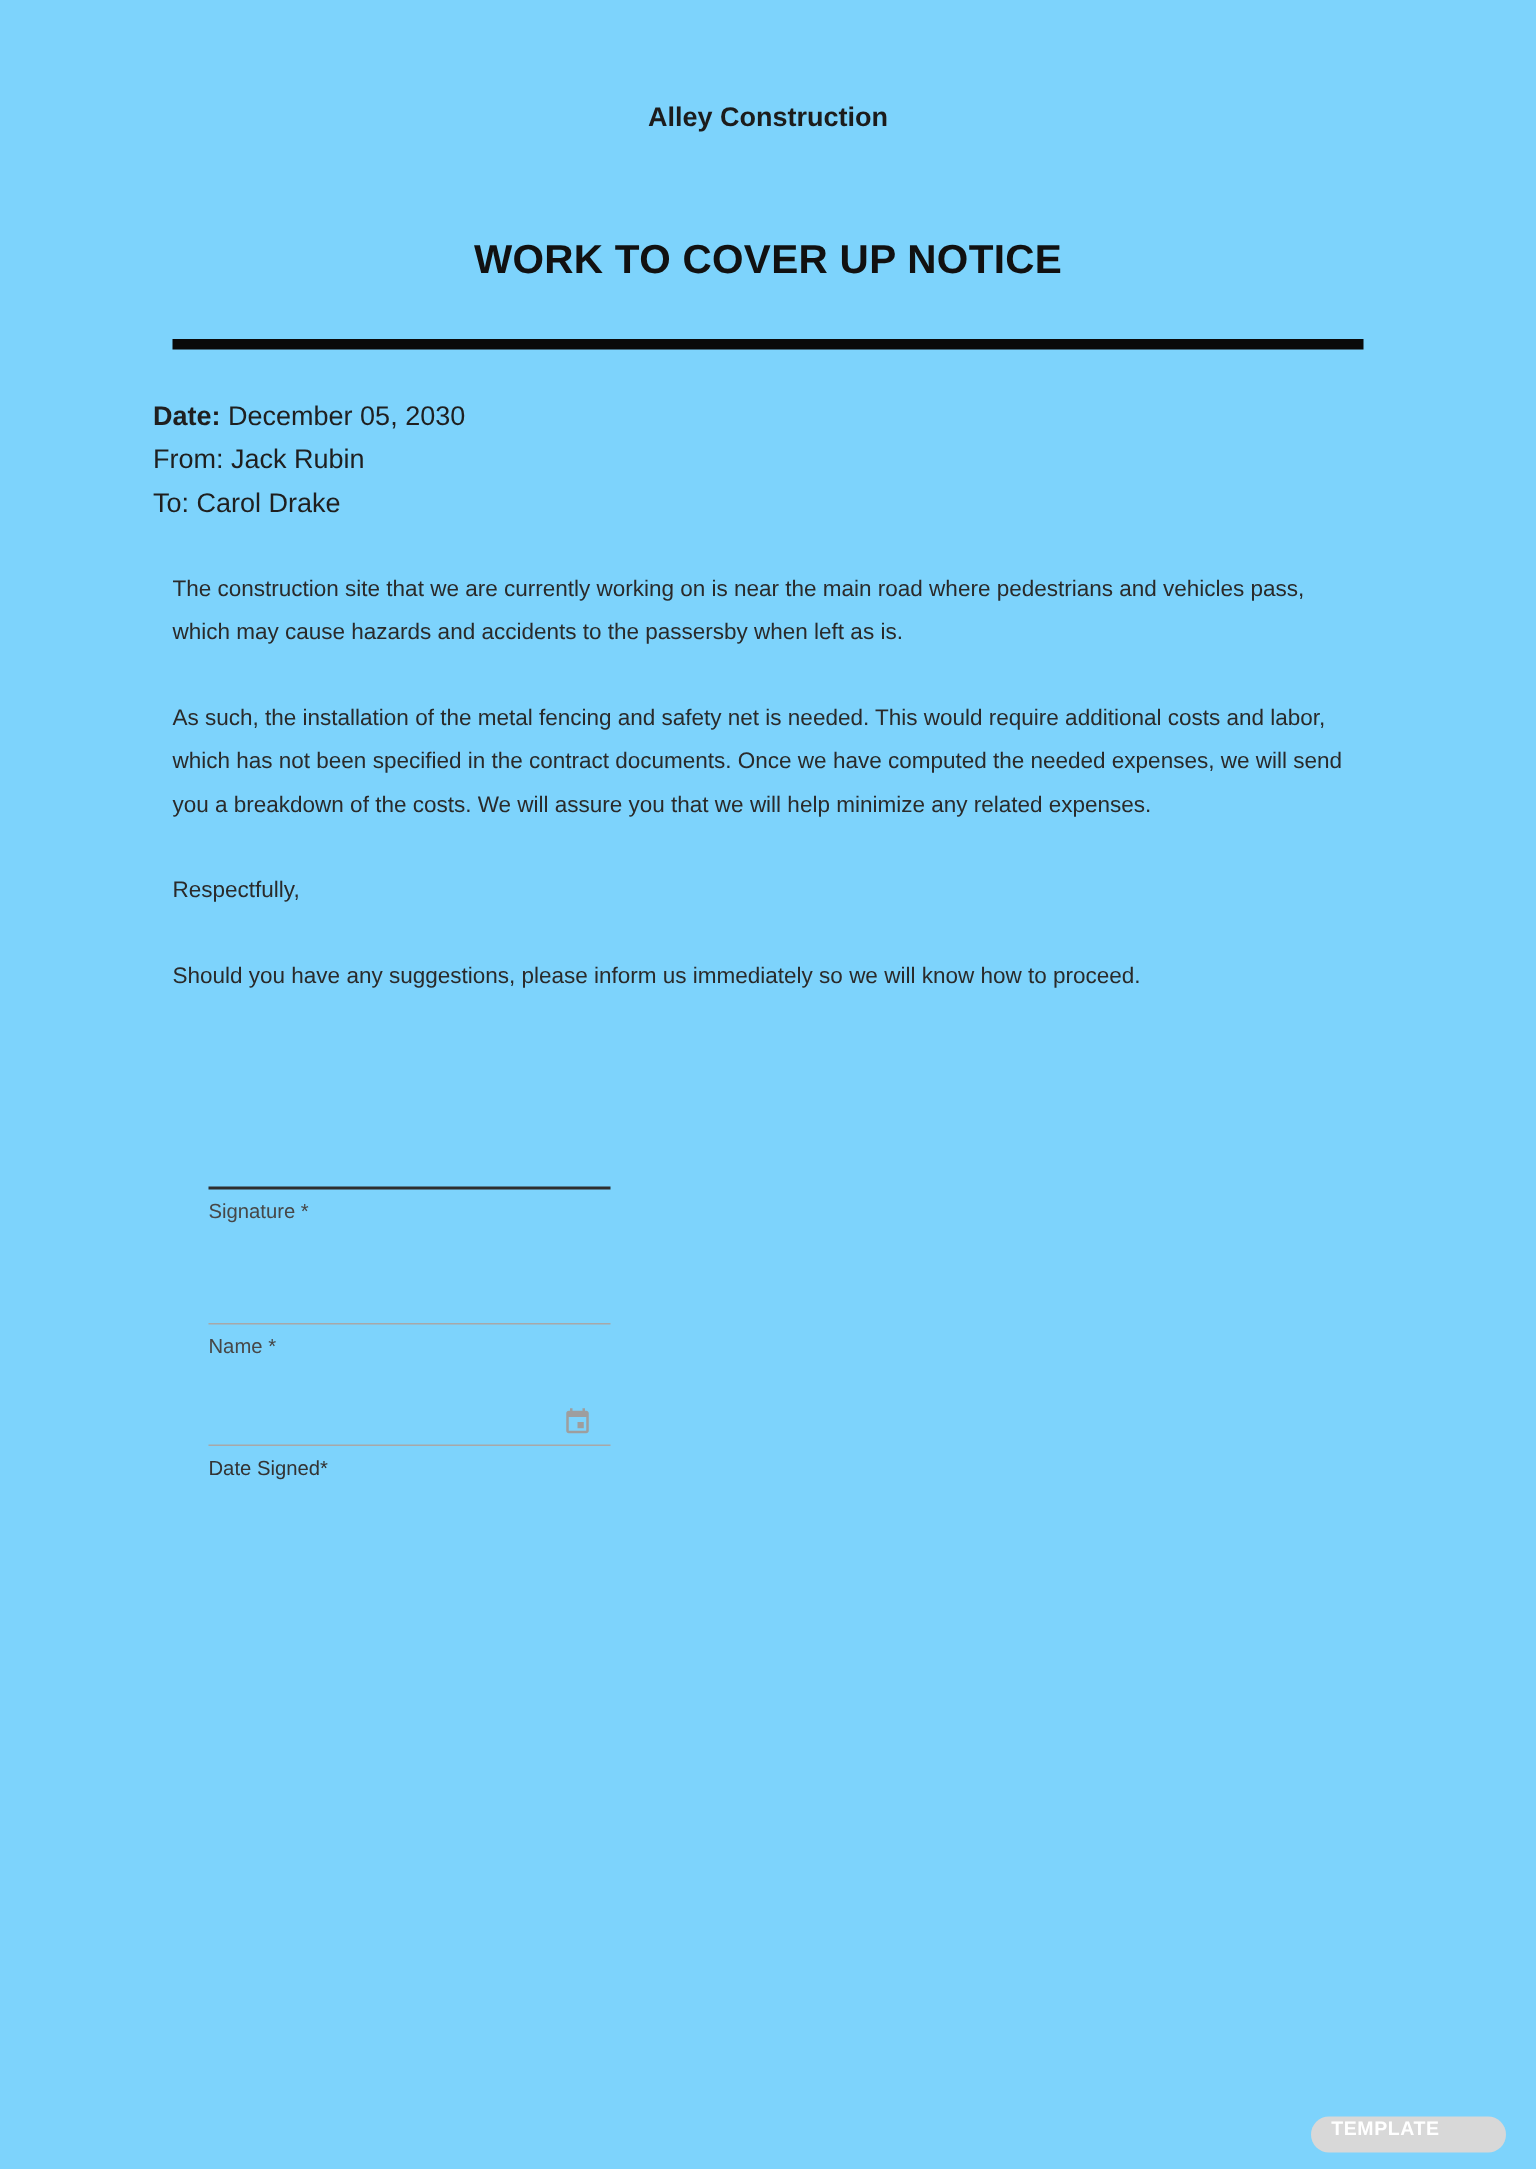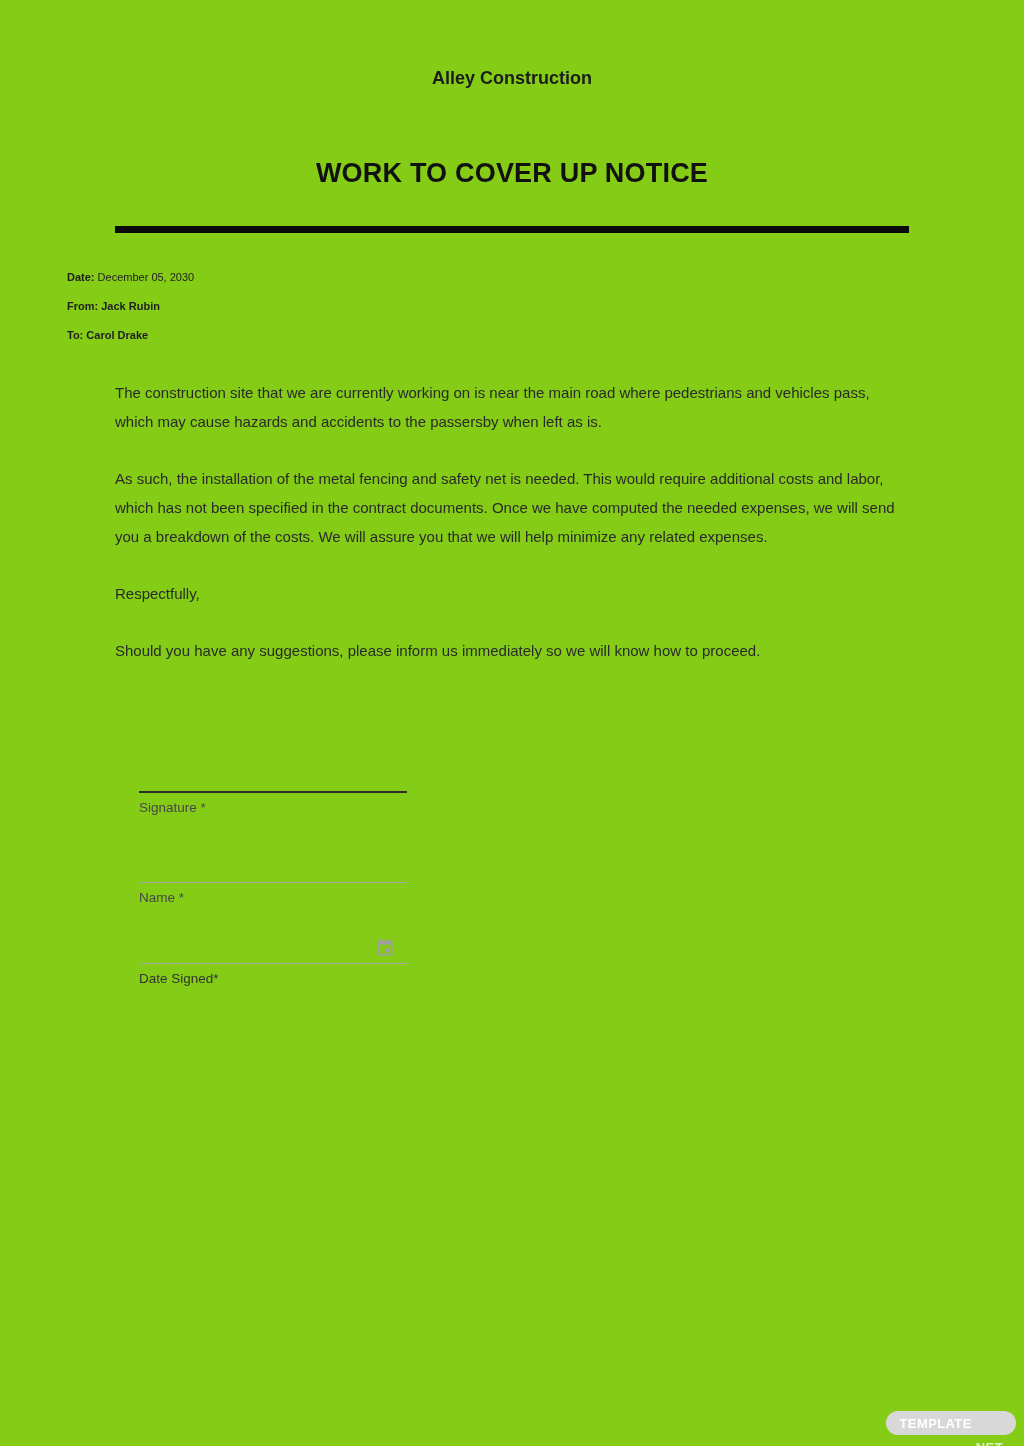--- a/index.html
+++ b/index.html
@@ -1,21 +1,21 @@
 <!DOCTYPE html>
 <html><head>
 <meta charset="utf-8">
 <style>
   * { margin: 0; padding: 0; box-sizing: border-box; }
   html, body { background: #ffffff; }
   .page {
     position: relative;
     width: 1024px;
     height: 1446px;
-    background: #84cc16;
+    background: #7dd3fc;
     font-family: "Liberation Sans", sans-serif;
     overflow: hidden;
   }
   .letterhead {
     padding-top: 68px;
     text-align: center;
     font-size: 18px;
     font-weight: 700;
     line-height: 20px;
     color: #1c1c1c;
@@ -28,27 +28,27 @@
     line-height: 31px;
     letter-spacing: 0.2px;
     color: #111111;
   }
   .rule {
     margin: 37px 115px 0 115px;
     height: 7px;
     background: #0a0a0a;
   }
   .meta {
-    margin: 30px 115px 0 67px;
-    font-size: 11px;
+    margin: 30px 115px 0 102px;
+    font-size: 18px;
     line-height: 29px;
     color: #1f1f1f;
   }
   .meta .b { font-weight: 700; }
-  .meta-line.all-bold { font-weight: 700; }
+  .meta-line.all-bold { font-weight: 400; }
   .para {
     margin: 28px 119px 0 115px;
     font-size: 15px;
     line-height: 29px;
     color: #2a2a2a;
   }
   .sig-block { margin-left: 115px; }
   .field { width: 268px; margin-left: 24px; }
   .field-signature { margin-top: 126px; }
   .field-name { margin-top: 66px; }
@@ -70,26 +70,25 @@
     display: flex;
     justify-content: flex-end;
     padding-right: 12px;
     height: 20px;
     margin-bottom: 5px;
   }
   .cal { display: inline-block; width: 20px; height: 20px; cursor: pointer; }
   .cal svg { display: block; }
   .watermark {
     position: absolute;
-    right: 8px;
+    right: 20px;
     bottom: 11px;
     height: 24px;
     padding: 0 13px;
     display: flex;
-    align-items: center;
     background: #d8d8d8;
     border-radius: 12px;
     font-size: 13px;
     letter-spacing: 0.4px;
   }
   .wm-b { font-weight: 700; color: #ffffff; }
   .wm-n { font-weight: 700; color: rgba(255,255,255,0.72); margin-top: 48px; }
 </style>
 </head>
 <body>

